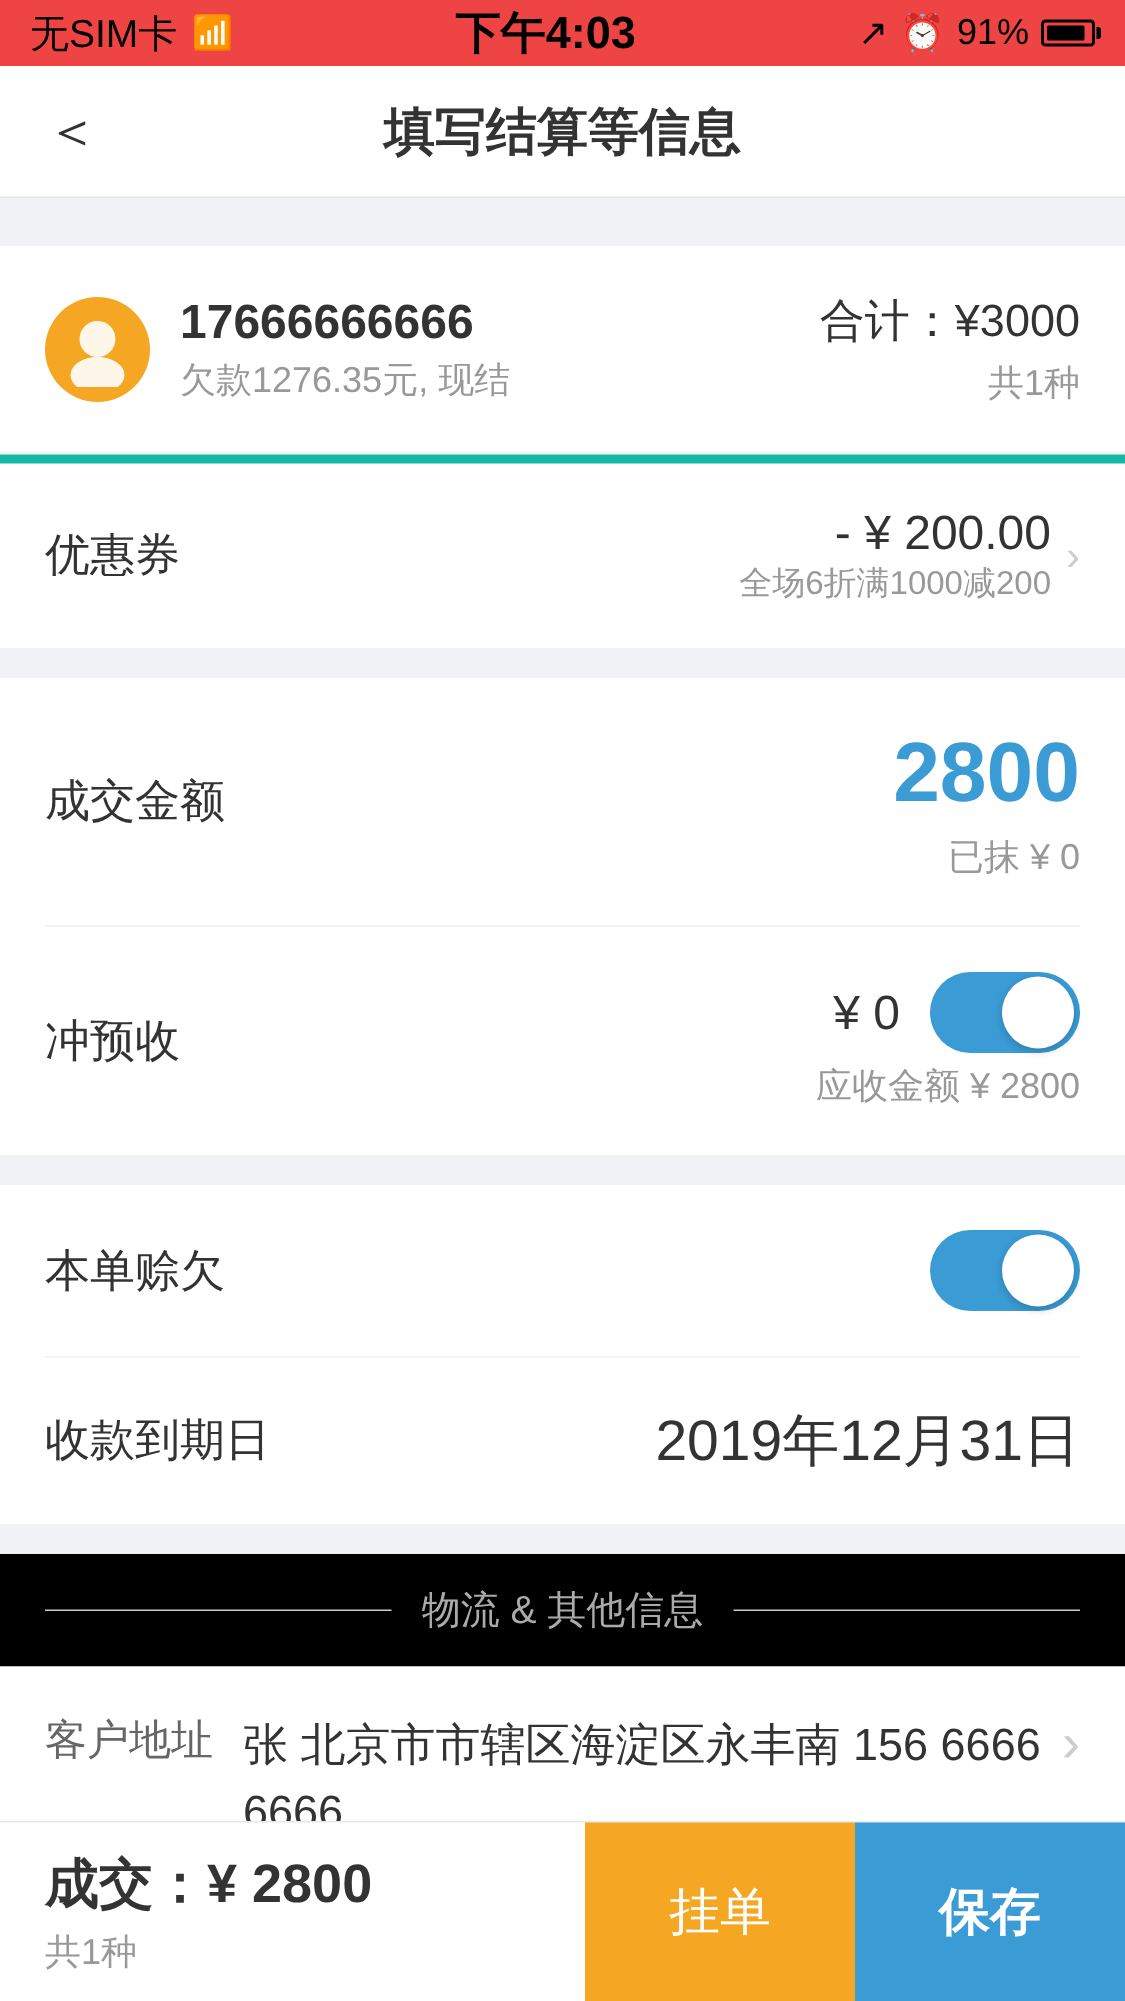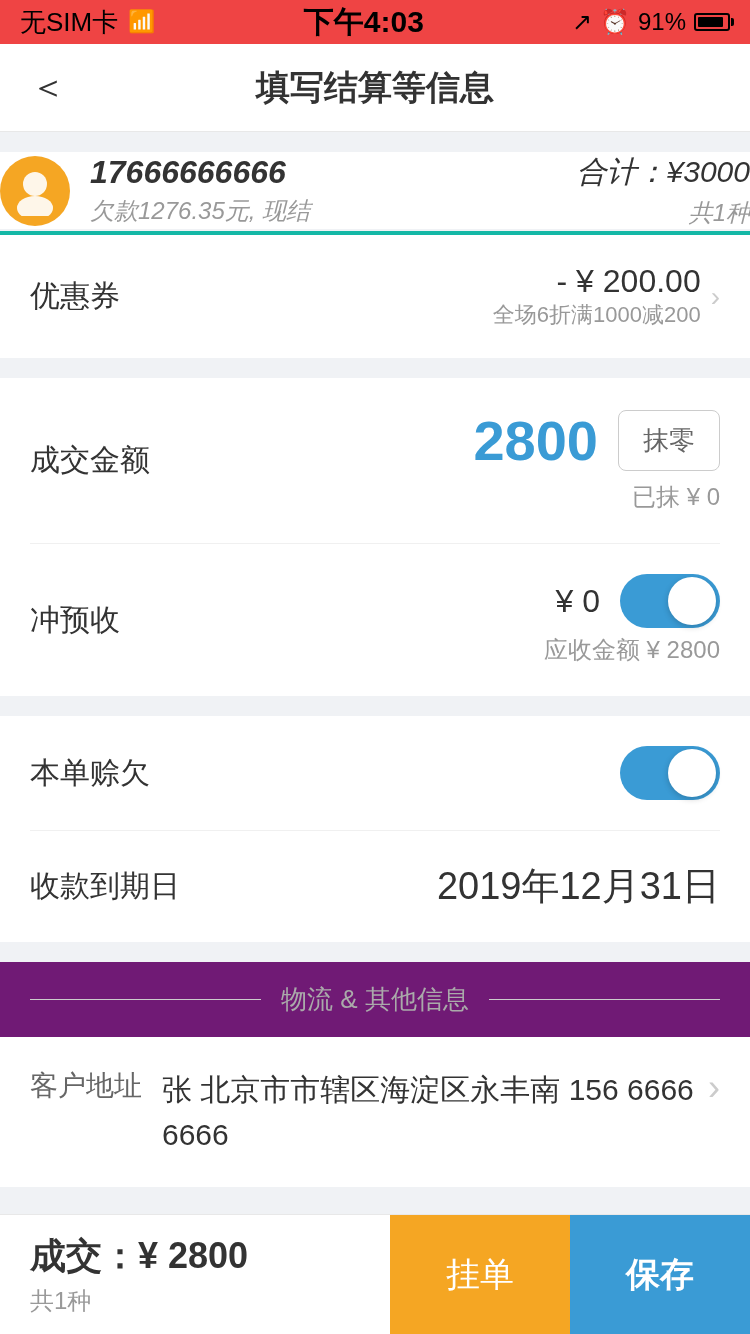--- a/index.html
+++ b/index.html
@@ -69,25 +69,25 @@
     }
 
     
     .content {
       padding-bottom: 130px;
     }
 
     
     .customer-card {
       background: #fff;
-      display: flex;
-      align-items: center;
-      justify-content: space-between;
-      margin-top: 20px;
-      font-style: italic;
+      padding: 30px;
+      display: flex;
+      align-items: center;
+      justify-content: space-between;
+      margin-top: 32px;
     }
     .customer-left { display: flex; align-items: center; gap: 20px; }
     .avatar {
       width: 70px; height: 70px; border-radius: 50%;
       background: #f5a623;
       display: flex; align-items: center; justify-content: center;
       overflow: hidden;
     }
     .avatar svg { width: 50px; height: 50px; }
     .customer-info {}
@@ -98,21 +98,21 @@
     .total-count { font-size: 24px; color: #999; margin-top: 4px; }
 
     
     .coupon-row {
       background: #fff;
       padding: 28px 30px;
       display: flex;
       align-items: center;
       justify-content: space-between;
       margin-top: 2px;
-      border-top: 4px solid #14b8a6;
+      border-top: 6px solid #14b8a6;
     }
     .coupon-label { font-size: 30px; color: #333; }
     .coupon-right { display: flex; align-items: center; gap: 10px; }
     .coupon-value { font-size: 32px; color: #333; font-weight: 500; }
     .coupon-desc { font-size: 22px; color: #999; text-align: right; }
     .coupon-right-col { text-align: right; }
     .chevron { font-size: 28px; color: #ccc; }
 
     
     .section-gap { height: 20px; background: #f0f2f5; }
@@ -174,21 +174,21 @@
     .precharge-top { display: flex; align-items: center; gap: 20px; }
     .precharge-amount { font-size: 32px; color: #333; font-weight: 500; }
     .precharge-sub { font-size: 24px; color: #999; }
 
     
     .date-label { font-size: 30px; color: #333; }
     .date-value { font-size: 38px; color: #333; }
 
     
     .logistics-divider {
-      background: #701a75;
+      background: #000000;
       display: flex;
       align-items: center;
       justify-content: center;
       padding: 20px 30px;
       gap: 20px;
     }
     .logistics-line { flex: 1; height: 1px; background: #ccc; }
     .logistics-text { font-size: 26px; color: #aaa; white-space: nowrap; }
 
     
@@ -303,21 +303,20 @@
 
   <div class="section-gap"></div>
 
   <div class="form-section">
 
     <div class="form-row">
       <div class="form-label">成交金额</div>
       <div style="display:flex;flex-direction:column;align-items:flex-end;gap:4px;">
         <div class="form-right">
           <span class="amount-big">2800</span>
-          <button class="round-btn">抹零</button>
         </div>
         <div class="amount-sub">已抹  ¥ 0</div>
       </div>
     </div>
 
     <div class="form-row">
       <div class="form-label">冲预收</div>
       <div class="form-right">
         <div class="precharge-right">
           <div class="precharge-top">

